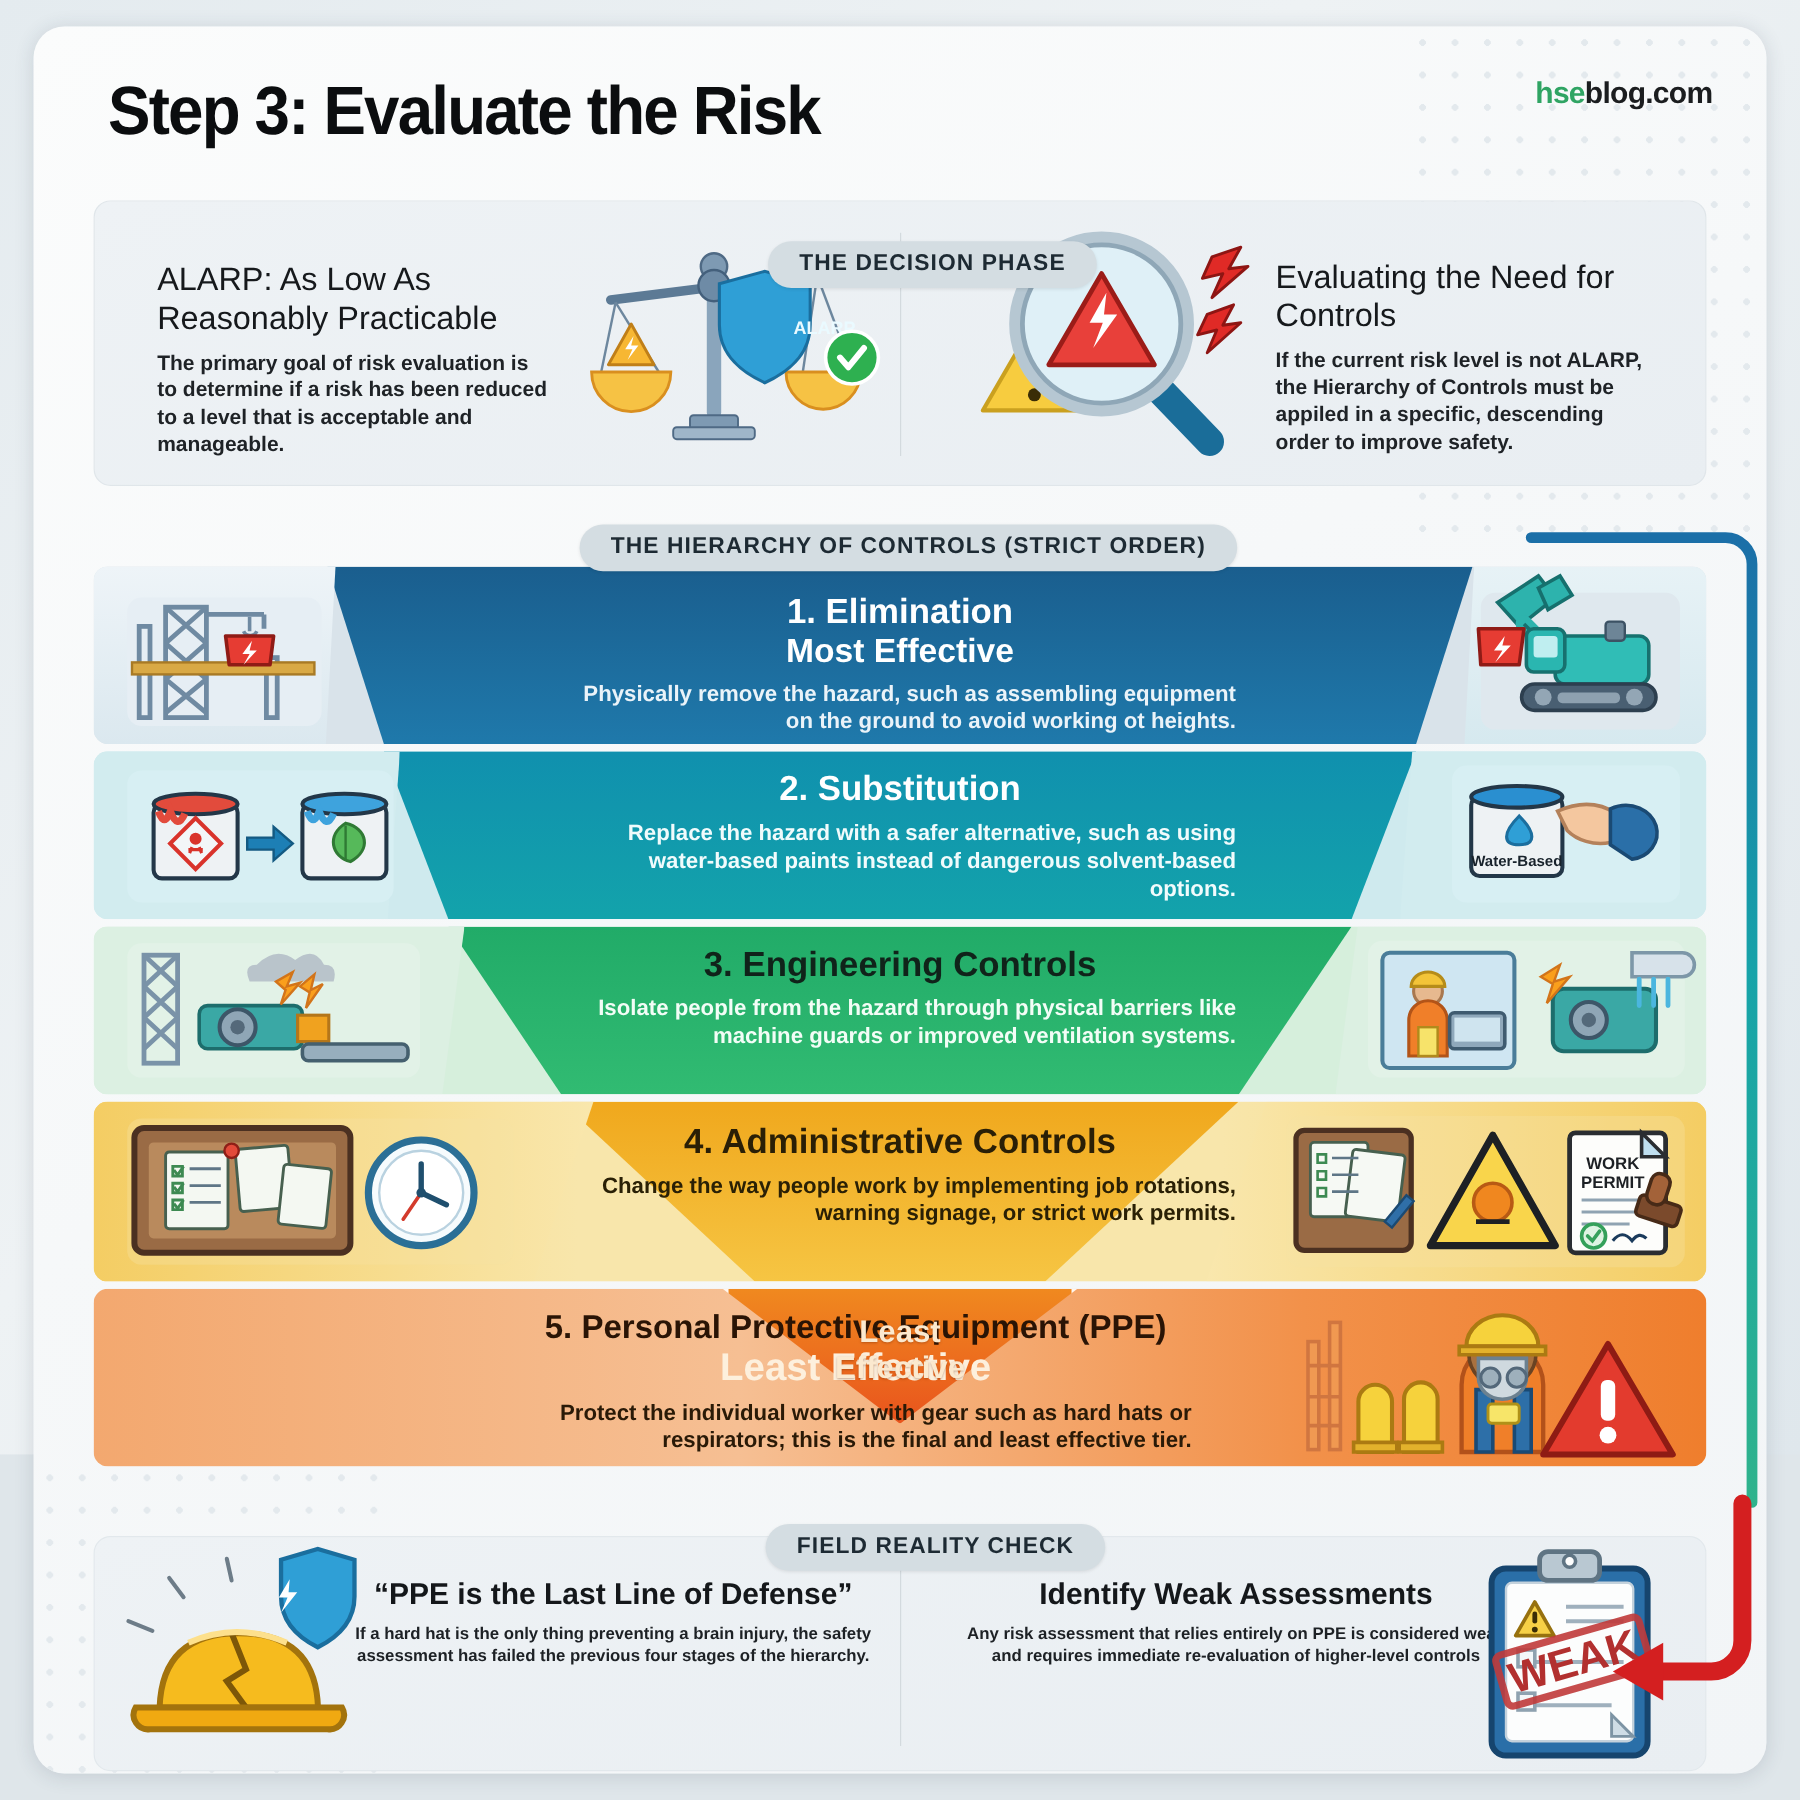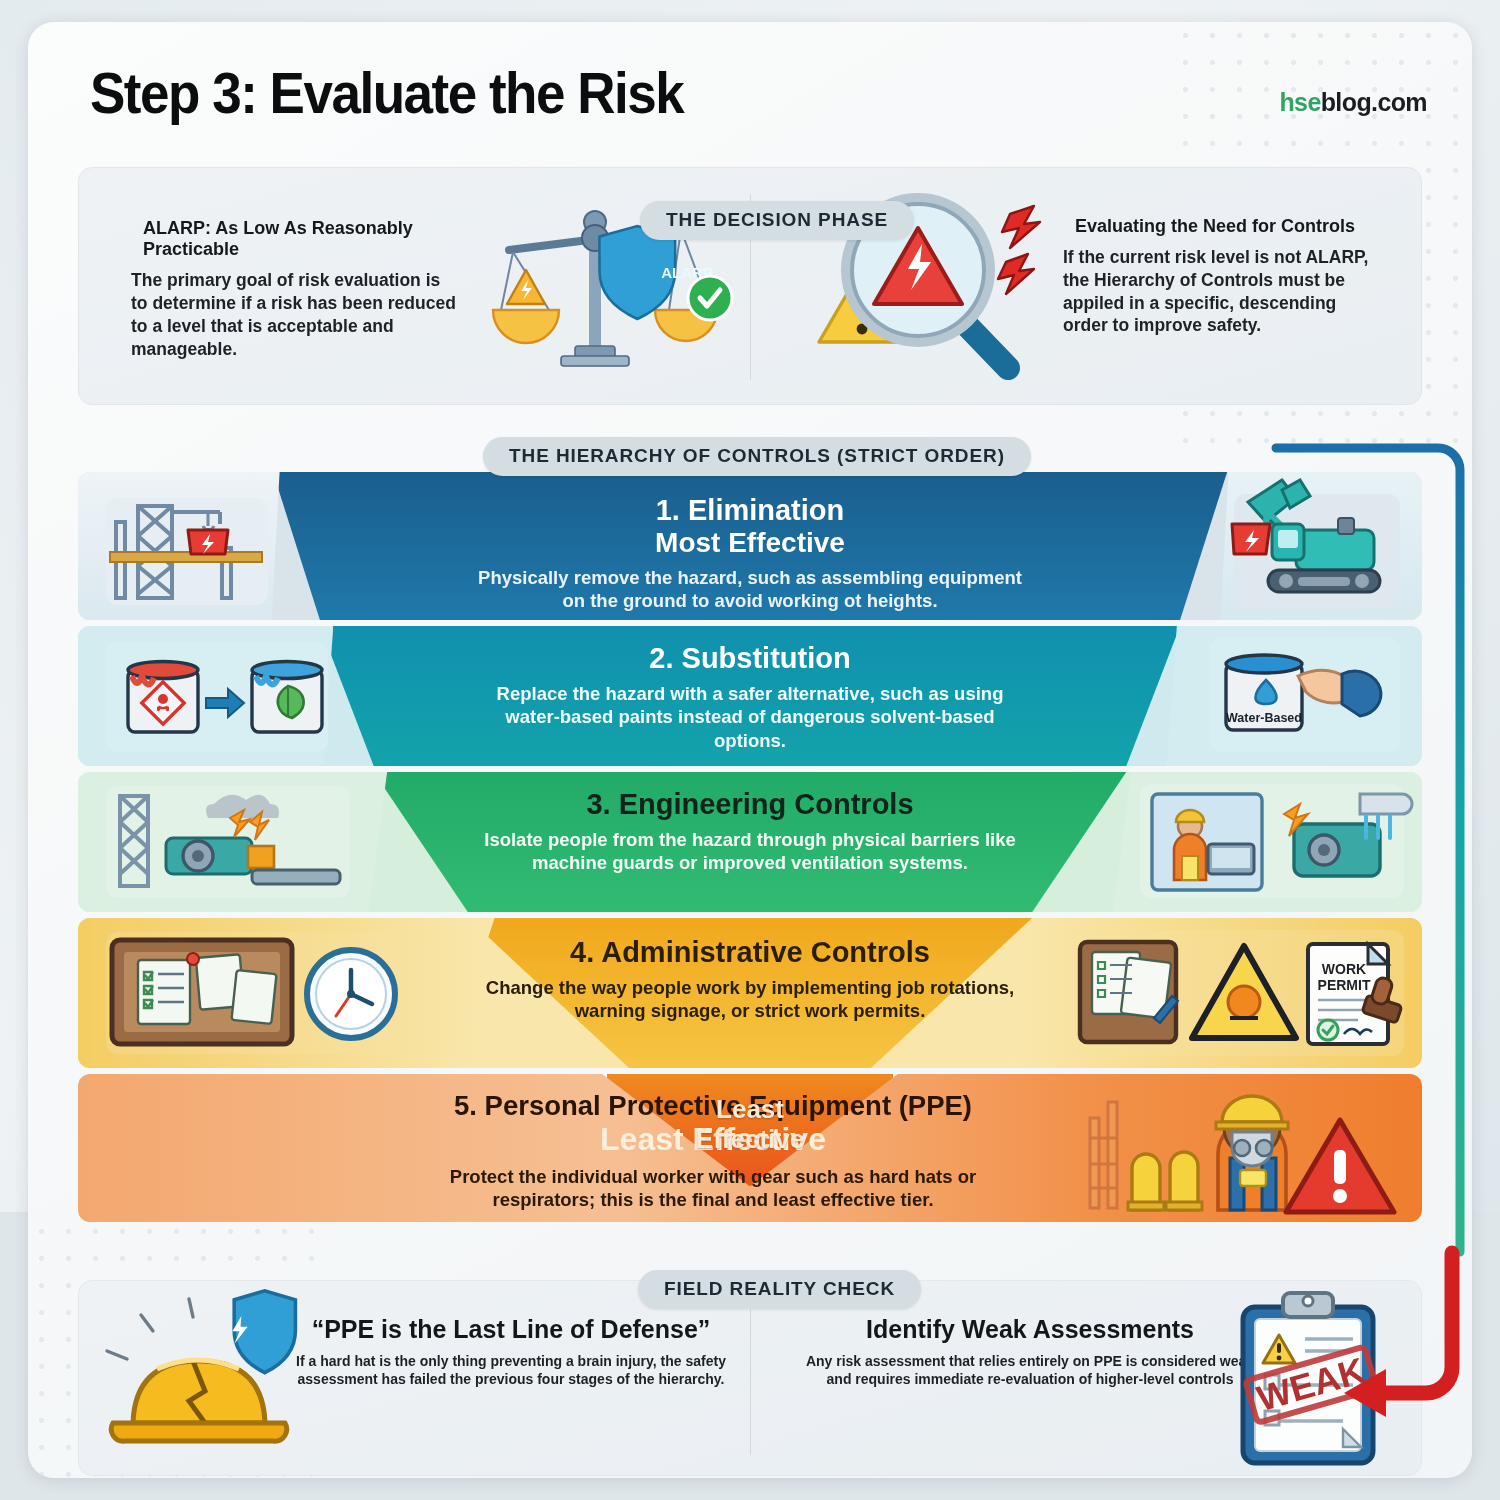--- a/index.html
+++ b/index.html
@@ -35,21 +35,20 @@
     position: absolute; left: 62px; top: 38px;
     font-size: 57px; font-weight: 800; letter-spacing: -1.6px;
     color: #0b0d0f;
     font-family: "Liberation Sans", sans-serif;
     transform: scaleX(.93); transform-origin: left center;
   }
   .logo {
     position: absolute; right: 45px; top: 42px;
     font-size: 25px; font-weight: 800; letter-spacing: -.6px;
     color: #1b1d1f;
-    margin-top: 24px;
   }
   .logo .g { color: #2fa463; }
 
   
   .chip {
     position: absolute; z-index: 6;
     background: #d4dde2; color: #1d2a33;
     border-radius: 22px;
     padding: 8px 26px 9px;
     font-size: 19px; font-weight: 800; letter-spacing: .9px;
@@ -66,21 +65,21 @@
     border: 1px solid #e0e6ea;
   }
   .panel .divider {
     position: absolute; left: 50%; top: 26px; width: 1px; height: 186px;
     background: #d3dade;
   }
   .half { position: absolute; top: 0; height: 100%; }
   .half.l { left: 0; width: 50%; }
   .half.r { left: 50%; width: 50%; }
 
-  .h-title { font-size: 18px; font-weight: 700; color: #16191c; line-height: 1.18; margin-left: 12px; }
+  .h-title { font-size: 27px; font-weight: 400; color: #16191c; line-height: 1.18; }
   .h-body  { font-size: 17.5px; font-weight: 600; color: #1e2226; line-height: 1.3; margin-top: 9px; }
 
   .txt-l { position: absolute; left: 52px; top: 50px; width: 330px; }
   .txt-r { position: absolute; right: 38px; top: 48px; width: 320px; }
 
   
   .art { position: absolute; text-decoration: underline; }
   svg { display: block; overflow: visible; }
 
   
@@ -89,21 +88,21 @@
     position: absolute; left: 50px; width: 1344px;
     border-radius: 12px; overflow: hidden;
   }
   .tier-inner { position: absolute; inset: 0; }
   .tier-text {
     position: absolute; left: 50%; transform: translateX(-50%);
     text-align: center; z-index: 4; width: 560px;
   }
   .tier-h { font-size: 29px; font-weight: 800; line-height: 1.14; }
   .tier-sub { font-size: 28px; font-weight: 800; line-height: 1.14; }
-  .tier-b { font-size: 18.5px; font-weight: 600; line-height: 1.26; margin-top: 7px; }
+  .tier-b { font-size: 18.5px; font-weight: 600; line-height: 1.26; margin-top: 7px; text-align: right; }
 
   
   .foot {
     position: absolute; left: 50px; top: 1258px;
     width: 1344px; height: 196px;
     background: linear-gradient(165deg,#eef2f5 0%,#e9eef2 100%);
     border-radius: 14px; border: 1px solid #e2e8ec;
   }
   .foot .divider {
     position: absolute; left: 50%; top: 24px; width: 1px; height: 150px; background: #d3dade;

